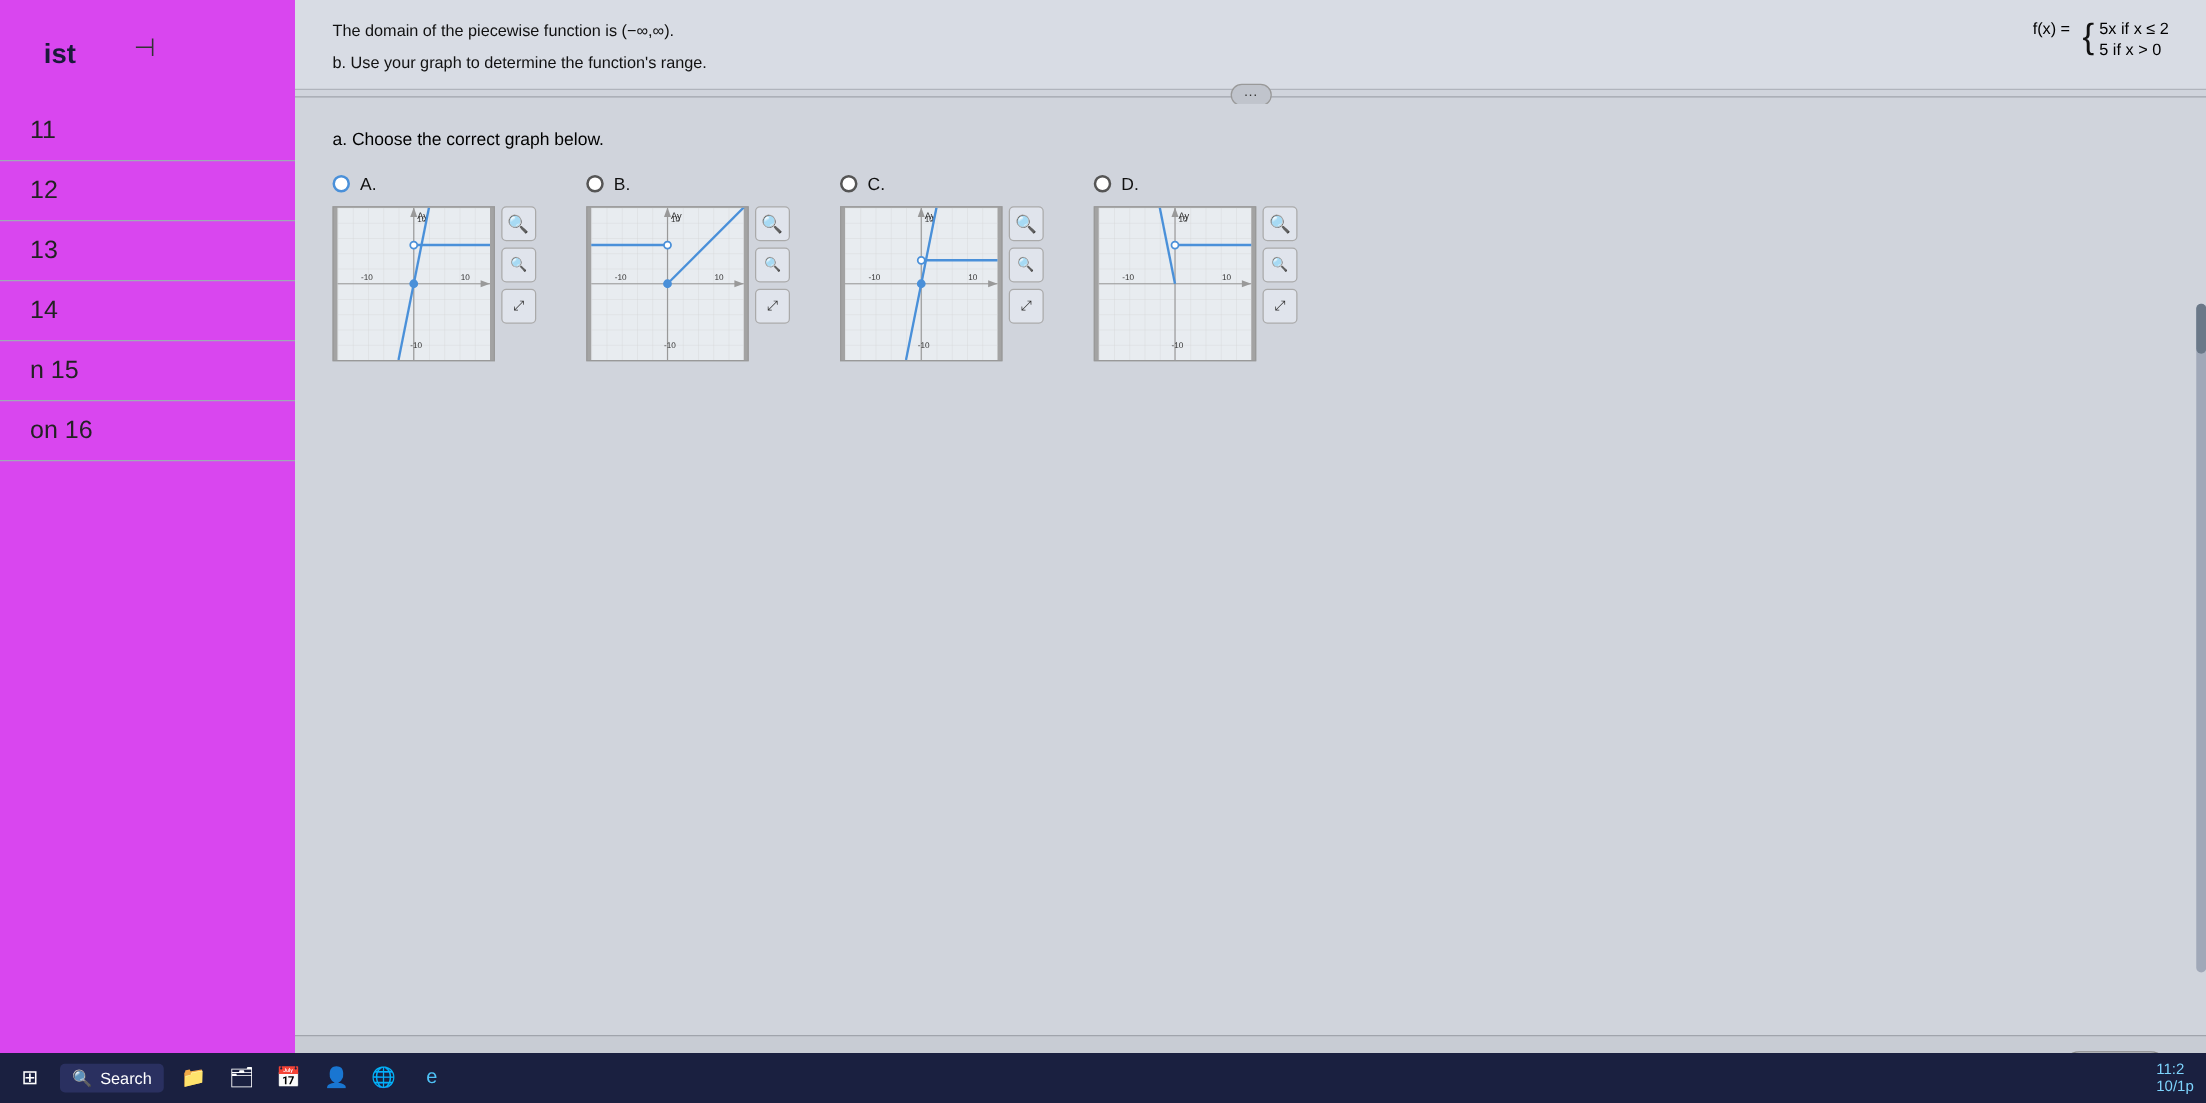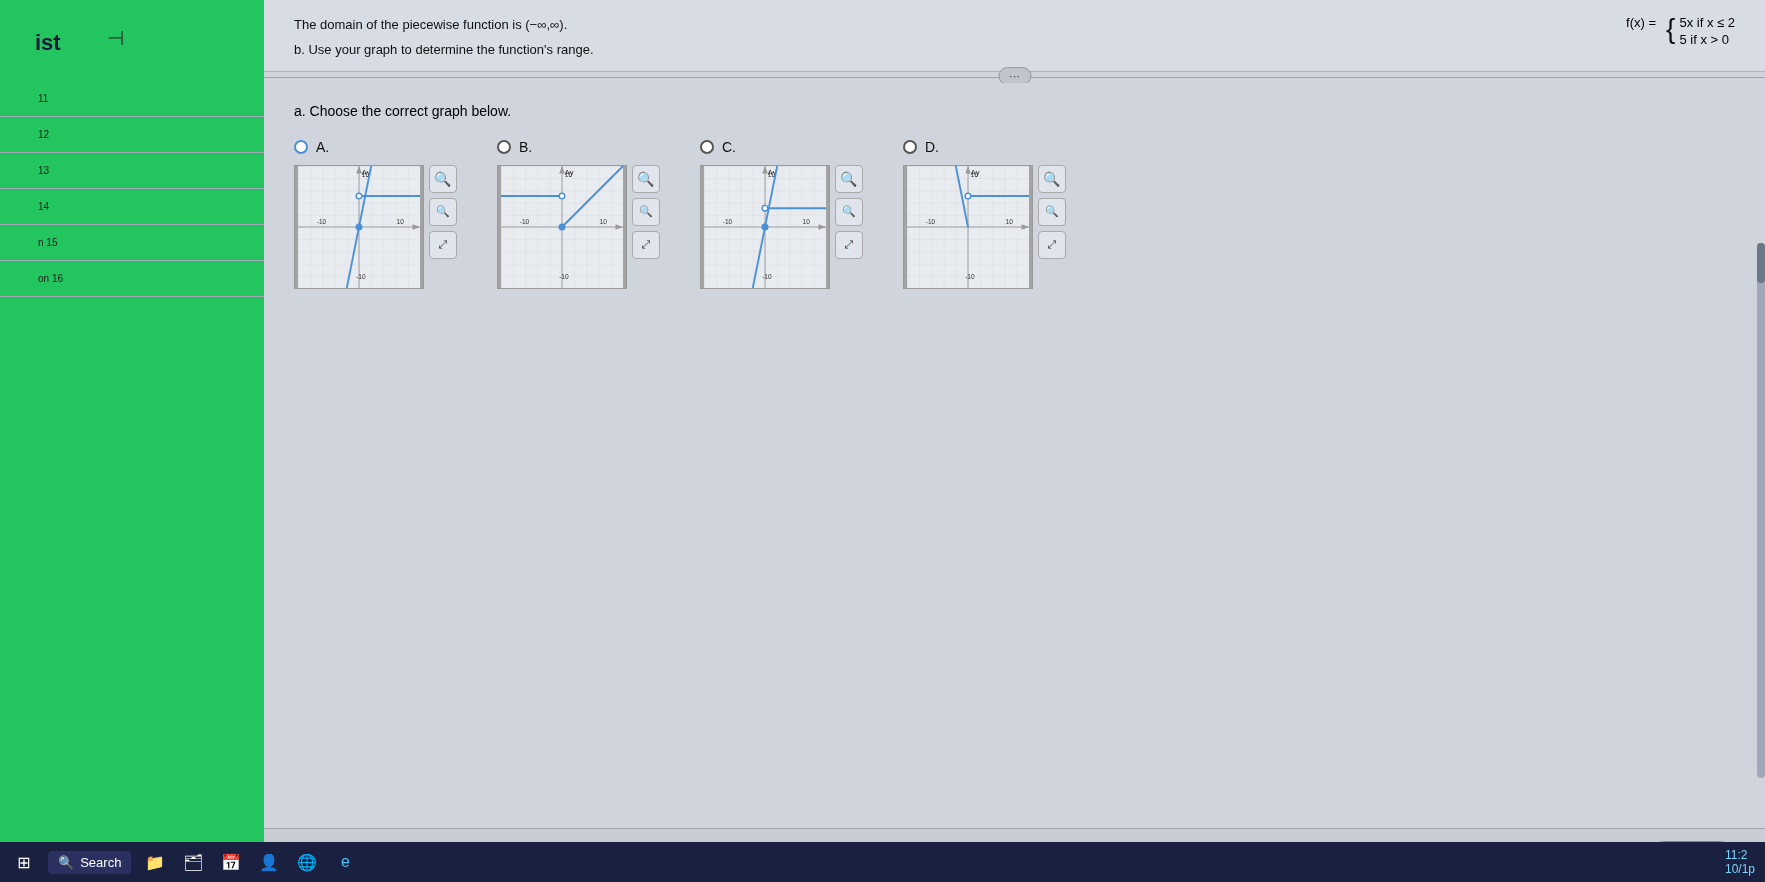--- a/index.html
+++ b/index.html
@@ -12,22 +12,22 @@
     }
 
     .main-container {
       display: flex;
       width: 1765px;
       min-height: 882px;
     }
 
     
     .sidebar {
-      width: 264px;
-      background: #22c55e;
+      width: 236px;
+      background: #d946ef;
       min-height: 882px;
       display: flex;
       flex-direction: column;
     }
 
     .sidebar-header {
       padding: 20px 15px 10px;
       font-size: 22px;
       font-weight: bold;
       color: #1a1a3a;
@@ -46,22 +46,22 @@
       justify-content: center;
       margin-left: 10px;
     }
 
     .sidebar-items {
       flex: 1;
       padding: 10px 0;
     }
 
     .sidebar-item {
-      padding: 12px 38px;
-      font-size: 10px;
+      padding: 12px 24px;
+      font-size: 20px;
       color: #222;
       border-bottom: 1px solid #a0a8b8;
       cursor: pointer;
     }
 
     
     .content-area {
       flex: 1;
       background: #d0d4dc;
       display: flex;

